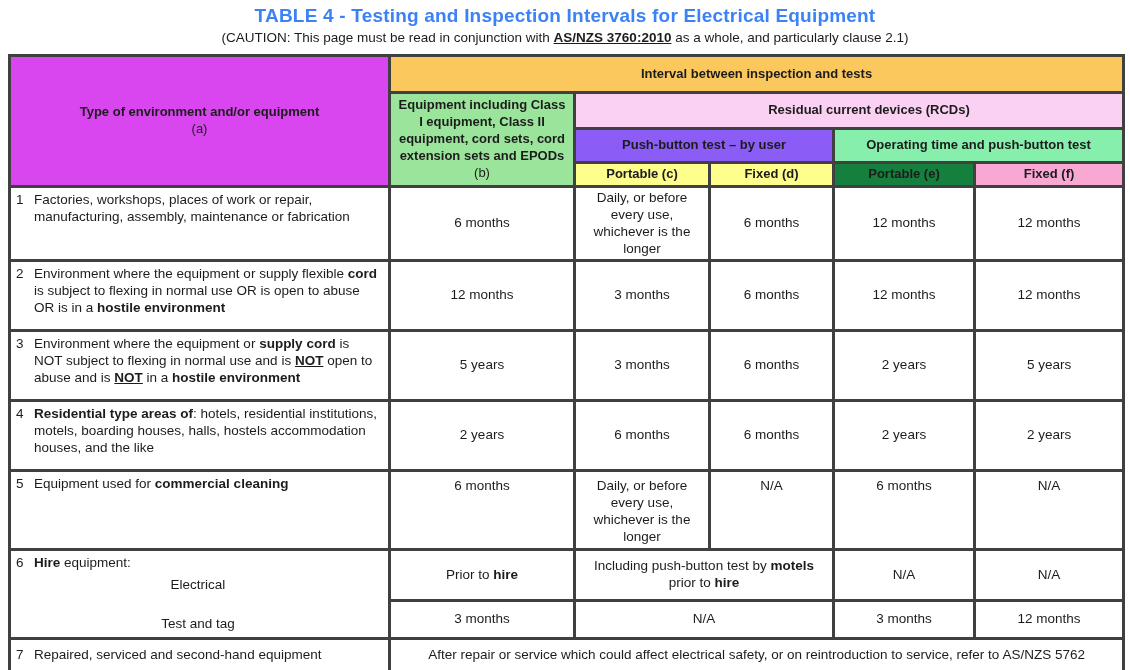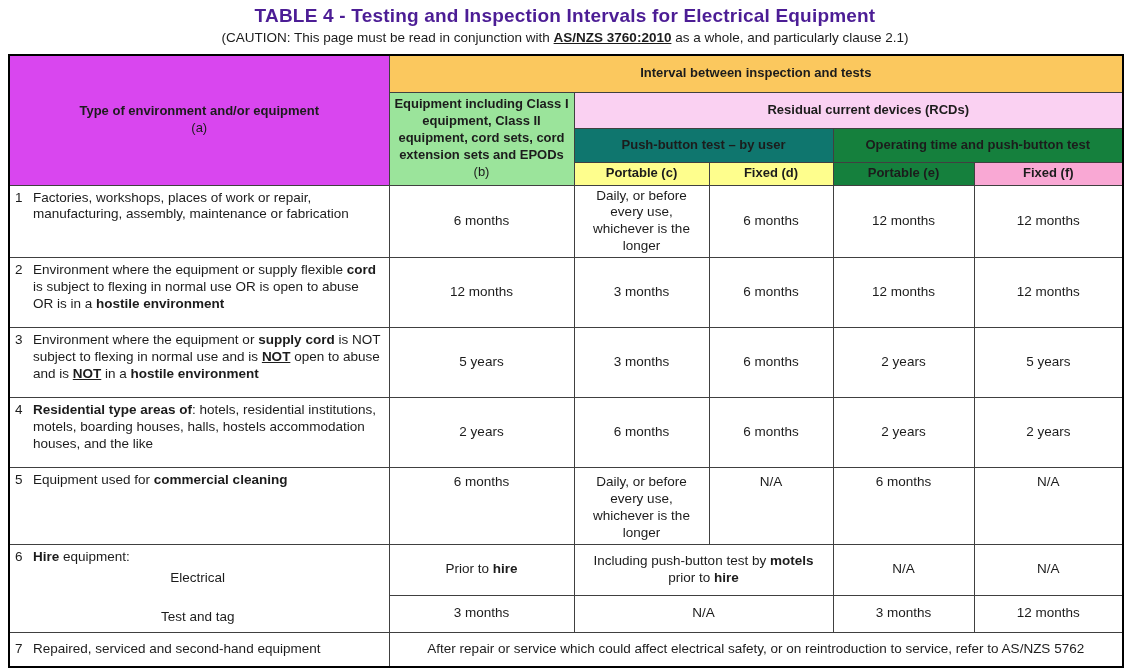--- a/index.html
+++ b/index.html
@@ -9,37 +9,37 @@
     background: #ffffff;
     font-family: "Liberation Sans", sans-serif;
     color: #1c1c1c;
     overflow: hidden;
   }
   .page { padding: 3px 8px 0 8px; }
   .doc-title {
     text-align: center;
     font-size: 19px;
     font-weight: 700;
-    color: #4c1d95;
+    color: #3b82f6;
     margin: 2px 0 3px 0;
     letter-spacing: 0.2px;
   }
   .caution {
     text-align: center;
     font-size: 13.5px;
     margin: 0 0 9px 0;
   }
   table.main {
     border-collapse: collapse;
     table-layout: fixed;
     width: 1114px;
     border: 2px solid #000;
   }
   td {
-    border: 1px solid #404040;
+    border: 3px solid #404040;
     font-size: 13.5px;
     line-height: 1.25;
     padding: 2px 4px;
     text-align: center;
     vertical-align: middle;
     overflow: hidden;
   }
   .hdr { font-weight: 700; font-size: 13px; line-height: 1.3; }
   .hdr .note { font-weight: 400; }
   td.env {
@@ -96,22 +96,22 @@
       <td class="hdr" colspan="5" style="background-color: rgb(251, 200, 94);">Interval between inspection and tests</td>
     </tr>
     <tr class="hh2">
       <td class="hdr" rowspan="3" style="background-color: rgb(155, 228, 155);">
         <div>Equipment including Class I equipment, Class II equipment, cord sets, cord extension sets and EPODs</div>
         <div class="note">(b)</div>
       </td>
       <td class="hdr" colspan="4" style="background-color: rgb(250, 209, 242); padding-left: 44px;">Residual current devices (RCDs)</td>
     </tr>
     <tr class="hh3">
-      <td class="hdr" colspan="2" style="background-color: #0f766e; text-align: center;">Push-button test – by user</td>
-      <td class="hdr" colspan="2" style="background-color: #15803d;">Operating time and push-button test</td>
+      <td class="hdr" colspan="2" style="background-color: #8b5cf6; text-align: center;">Push-button test – by user</td>
+      <td class="hdr" colspan="2" style="background-color: #86efac;">Operating time and push-button test</td>
     </tr>
     <tr class="hh4">
       <td class="hdr" style="background-color: rgb(254, 254, 141);"><span style="font-weight: 700;">Portable </span><span>(c)</span></td>
       <td class="hdr" style="background-color: rgb(254, 254, 141);"><span style="font-weight: 700;">Fixed </span><span>(d)</span></td>
       <td class="hdr" style="background-color: #15803d;"><span style="font-weight: 700;">Portable </span><span>(e)</span></td>
       <td class="hdr" style="background-color: #f9a8d4;"><span style="font-weight: 700;">Fixed </span><span>(f)</span></td>
     </tr>
 
     <tr class="rh1">
       <td class="env">

